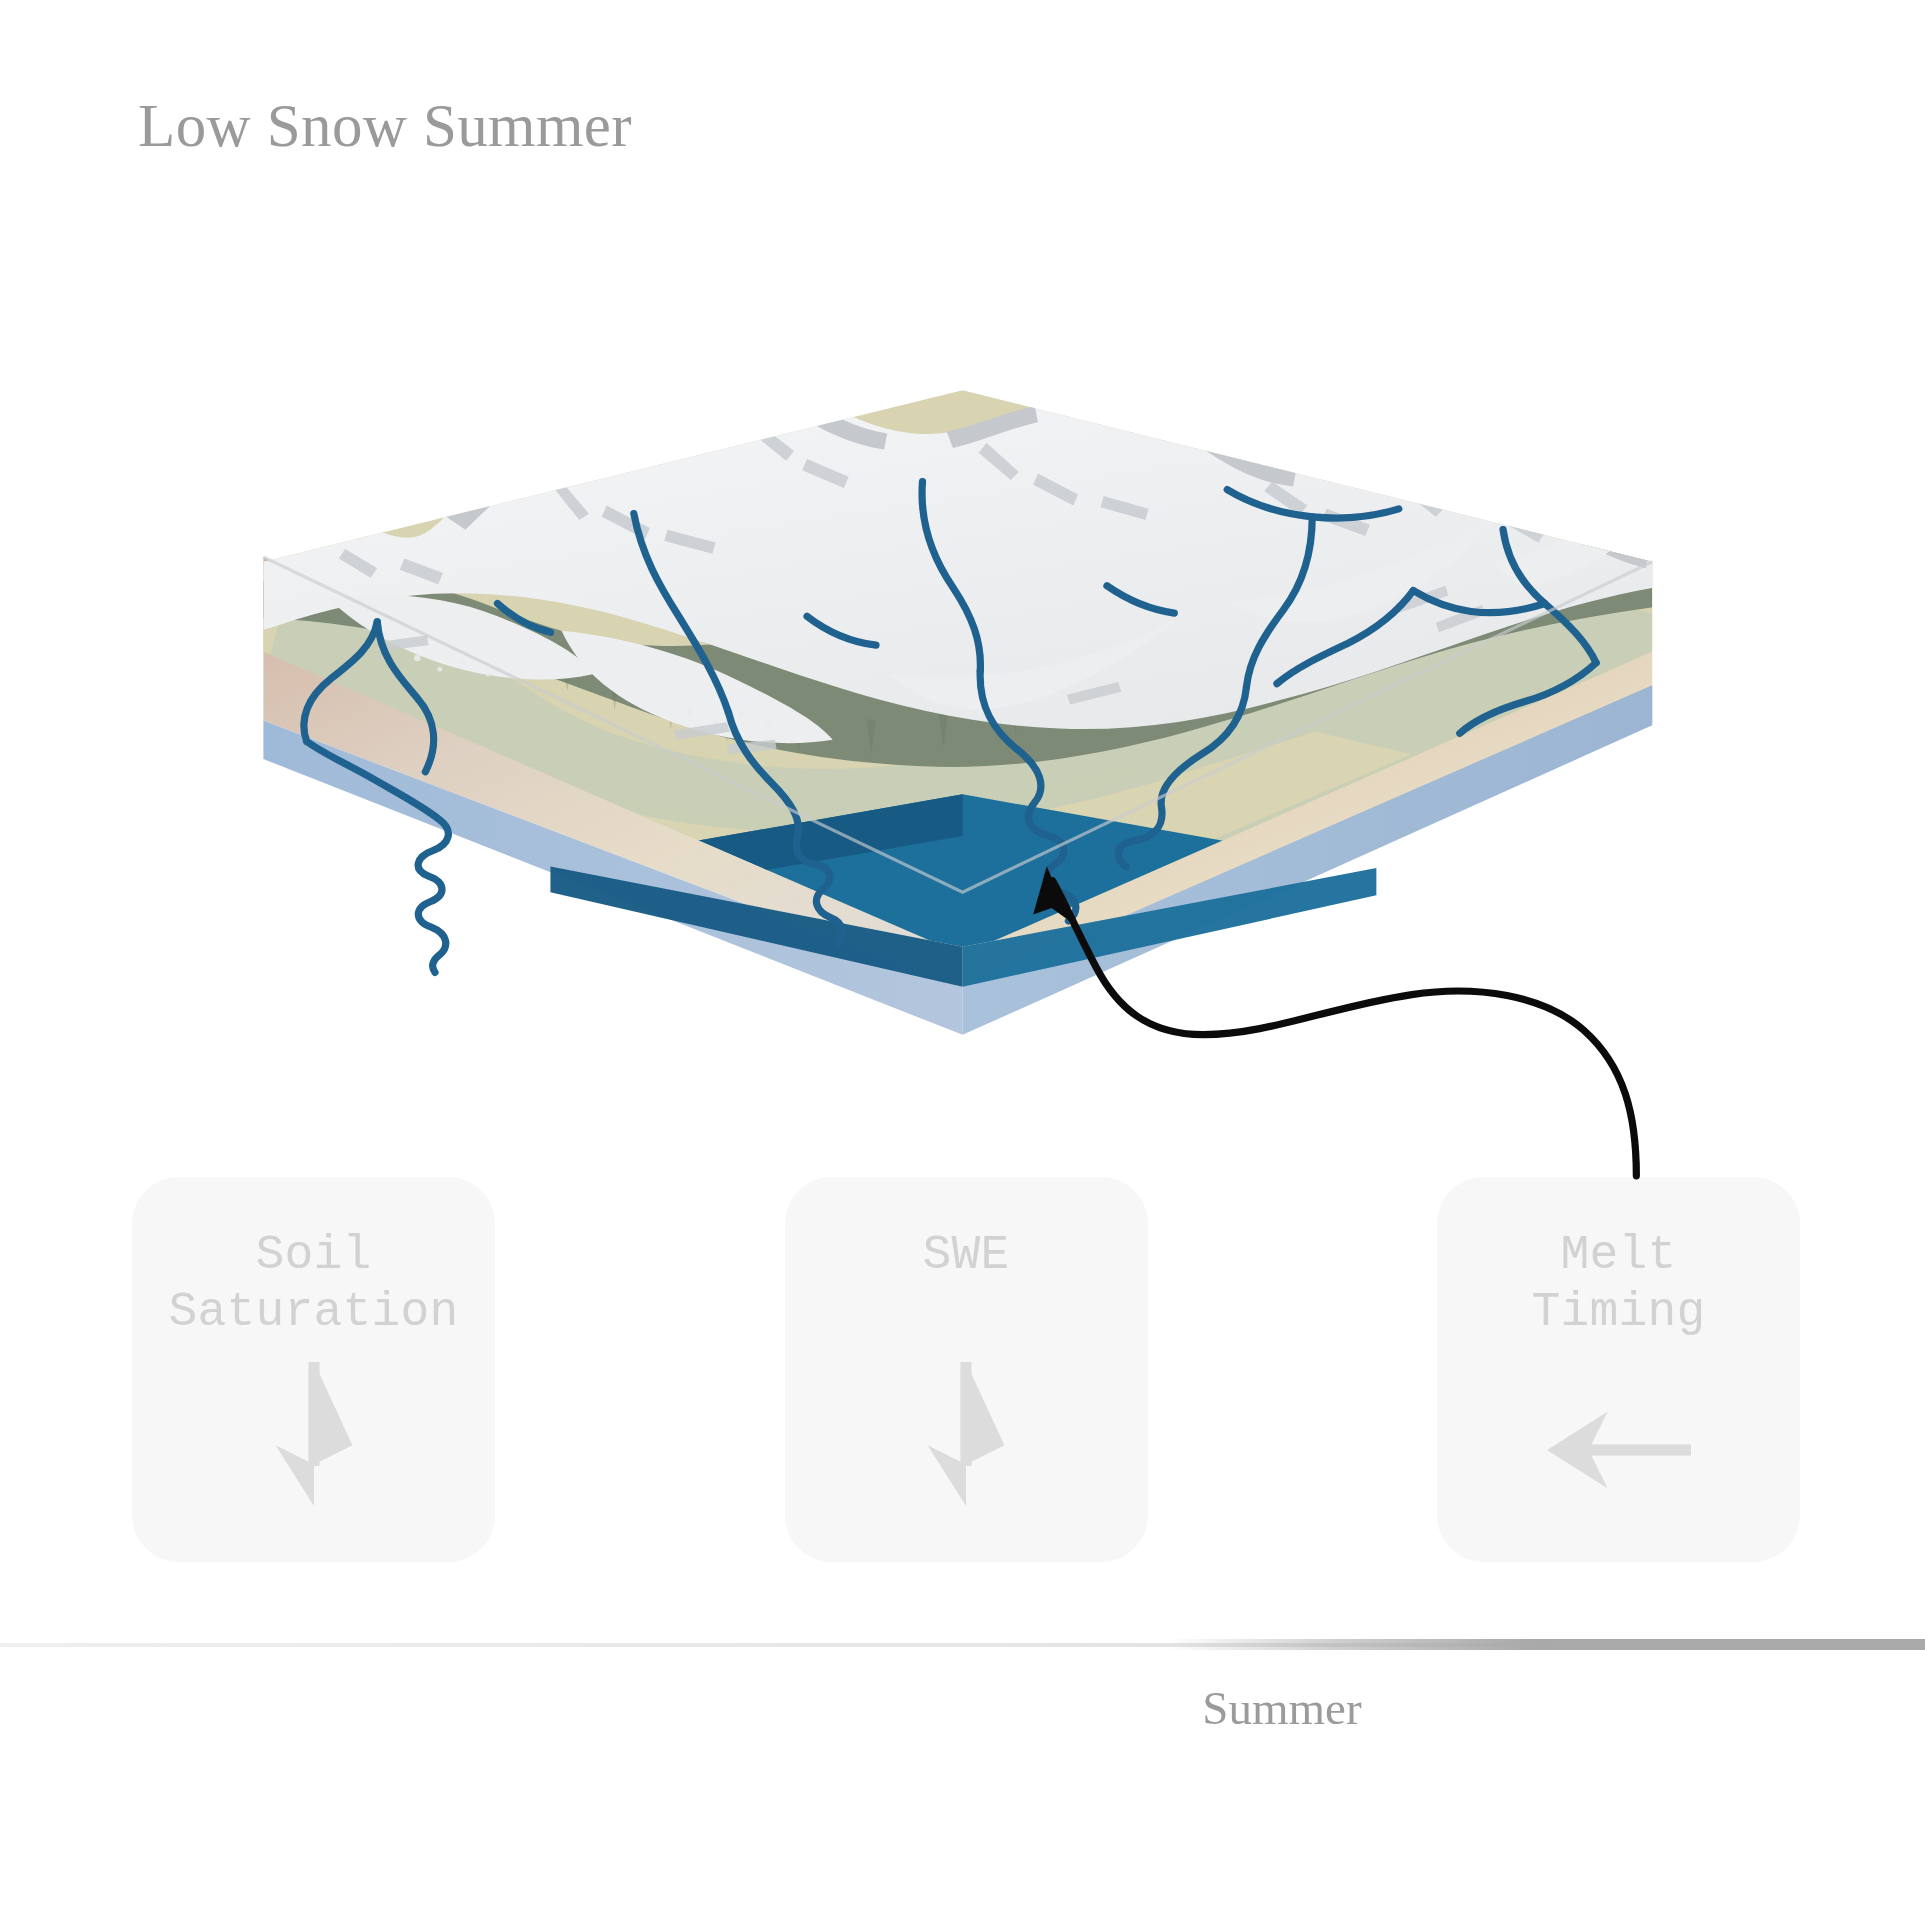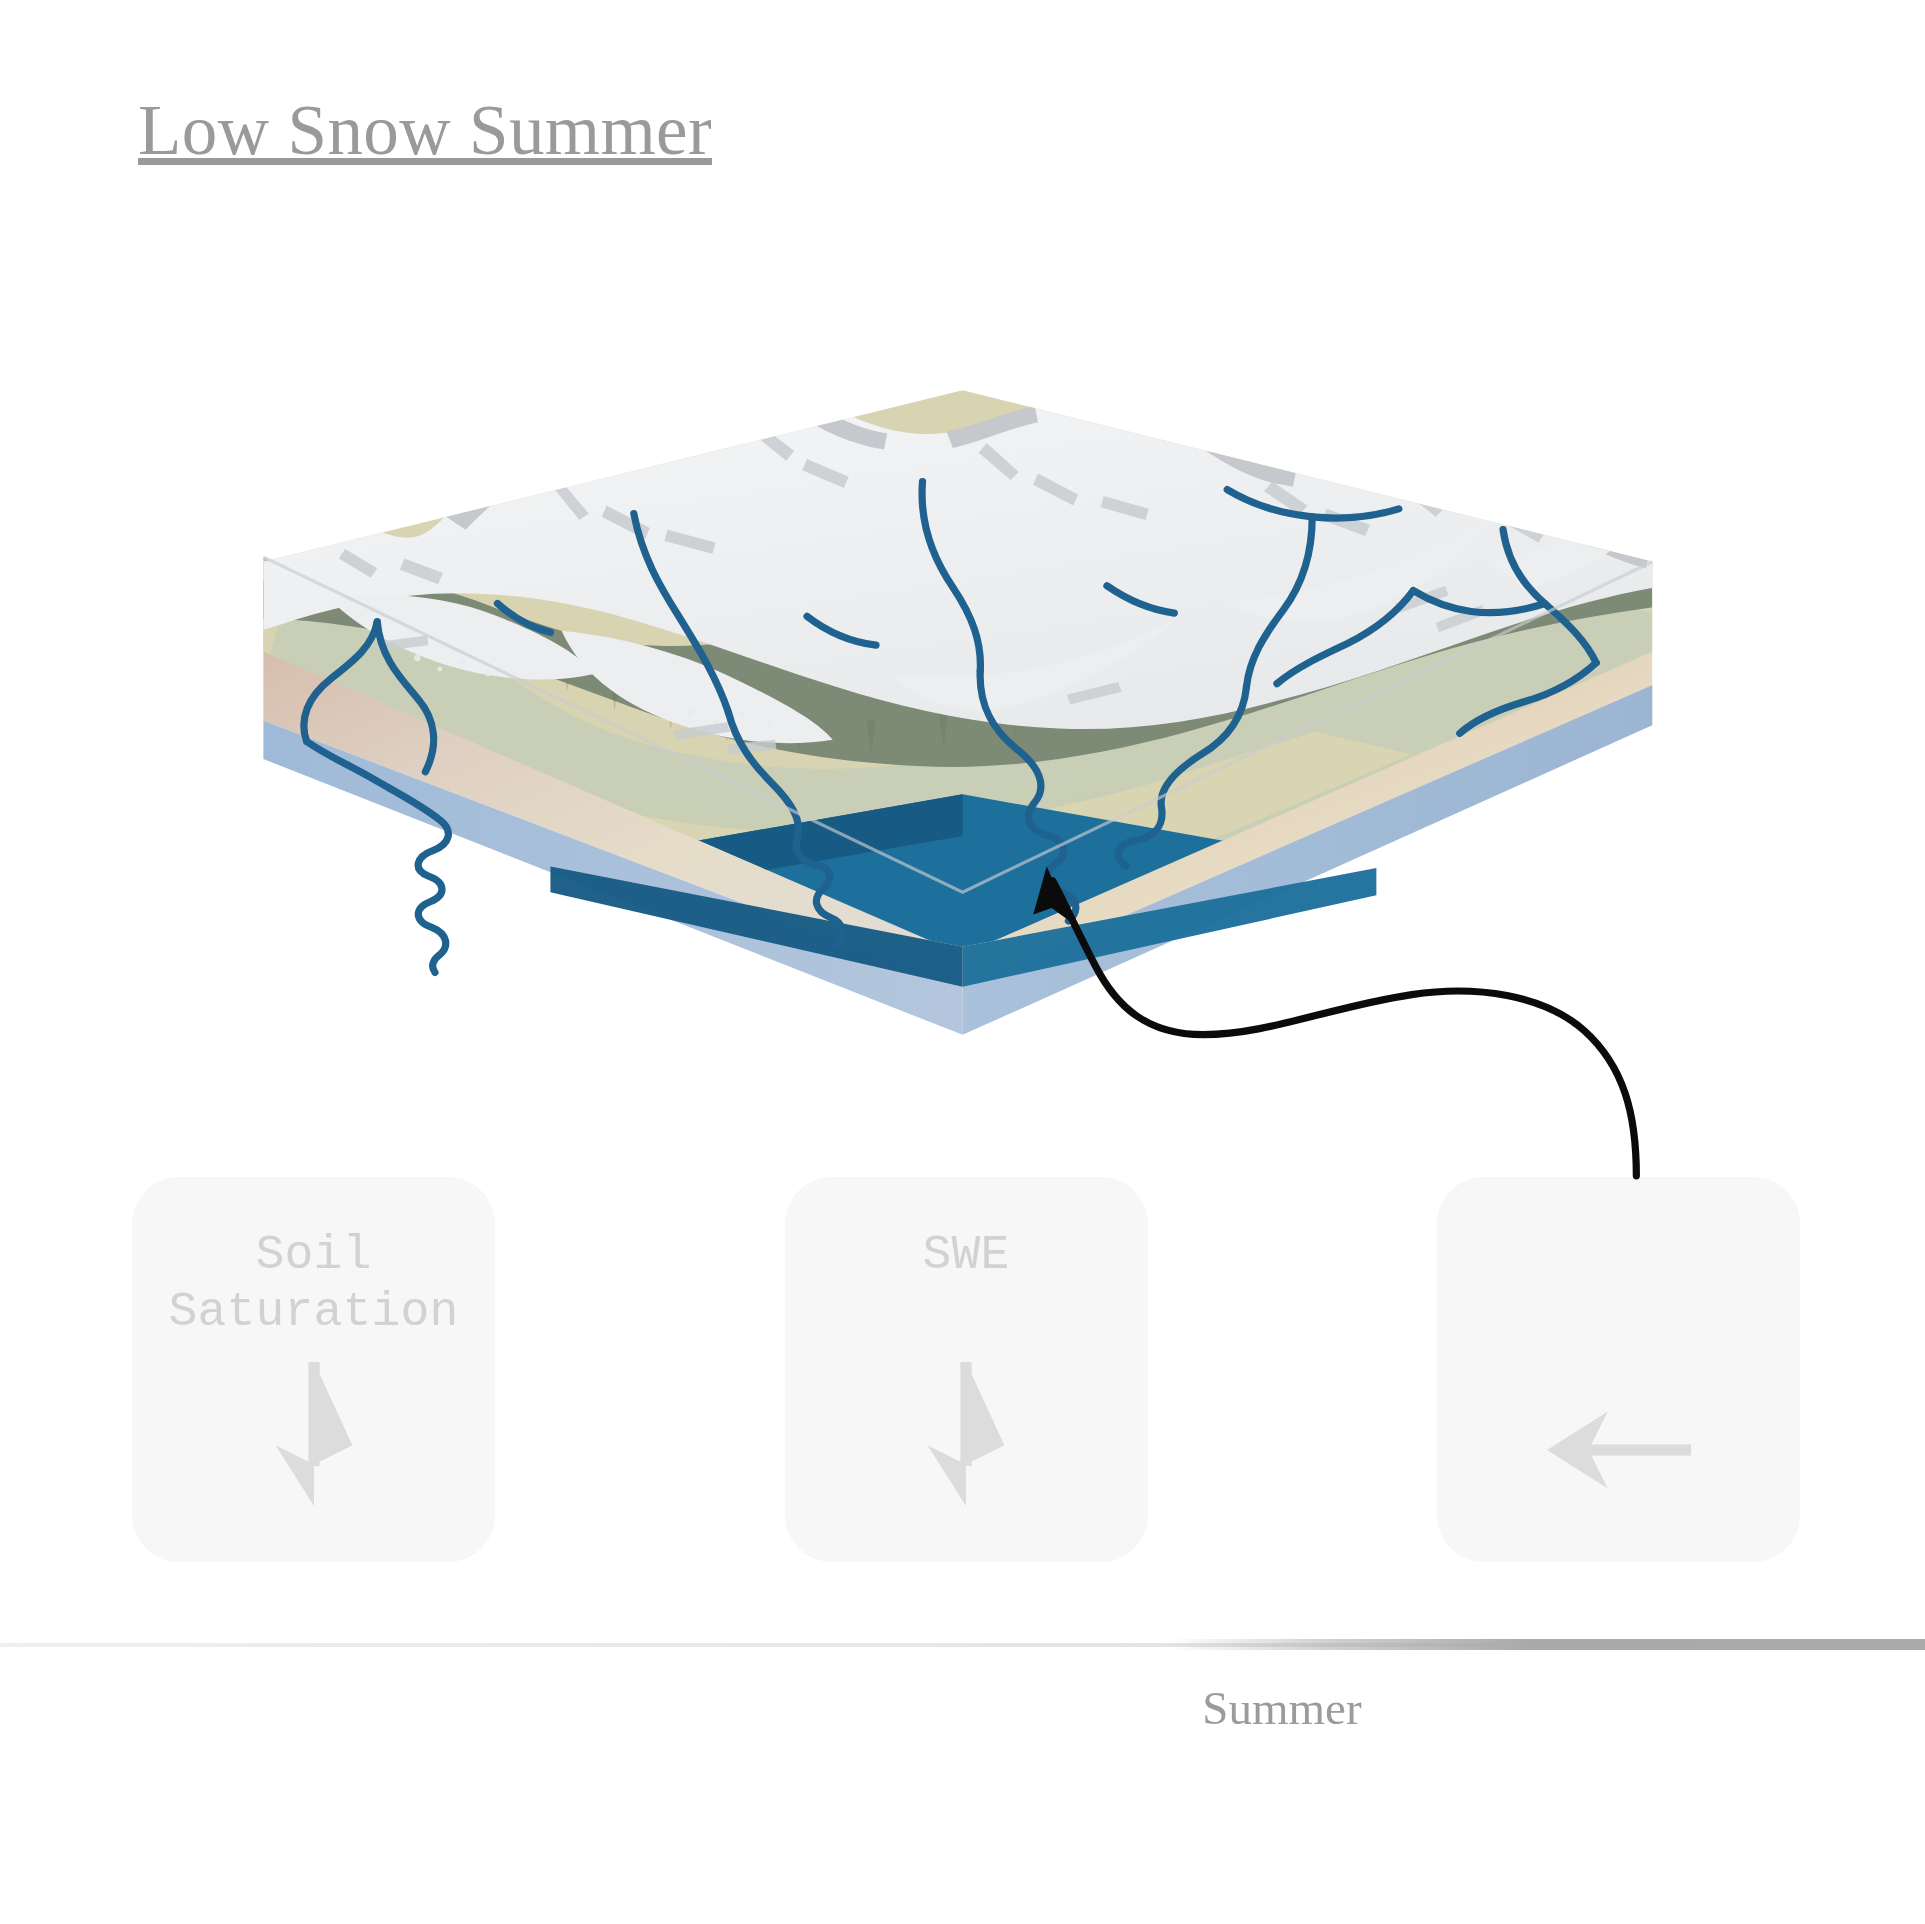--- a/index.html
+++ b/index.html
@@ -6,22 +6,22 @@
   body{
     width:1926px;height:1925px;position:relative;overflow:hidden;
     font-family:"Liberation Serif","DejaVu Serif",serif;
     background:#ffffff;
   }
   #stage{position:absolute;inset:0;}
 
   
   .title{
     position:absolute;left:138px;top:95px;
-    font-size:71px;line-height:1;
-    color:#9a9a9a;letter-spacing:0.4px;white-space:nowrap;text-decoration:underline;
+    font-size:61px;line-height:1;
+    color:#9a9a9a;letter-spacing:0.4px;white-space:nowrap;
   }
 
   
   .block-wrap{position:absolute;left:0;top:241px;width:1926px;height:850px;}
   .block-wrap svg{display:block;}
 
   
   .cards{
     position:absolute;left:132px;top:1177px;
     width:1668px;height:385px;
@@ -359,20 +359,24 @@
       </div>
       <div class="card-arrow">
         <svg width="112" height="144" viewBox="0 0 140 180">
           <path d="M70,0 L70,108 L70,180 L22,104 L70,128 L118,104 Z" fill="#dcdcdc"></path>
           <rect x="63" y="0" width="14" height="130" fill="#dcdcdc"></rect>
         </svg>
       </div>
     </div>
 
     <div class="card">
+      <div class="card-label">
+        <div>Melt</div>
+        <div>Timing</div>
+      </div>
       <div class="card-arrow">
         <svg width="144" height="112" viewBox="0 0 180 140">
           <path d="M0,70 L76,22 L52,70 L76,118 Z" fill="#dcdcdc"></path>
           <rect x="50" y="63" width="130" height="14" fill="#dcdcdc"></rect>
         </svg>
       </div>
     </div>
 
 
   </div>

